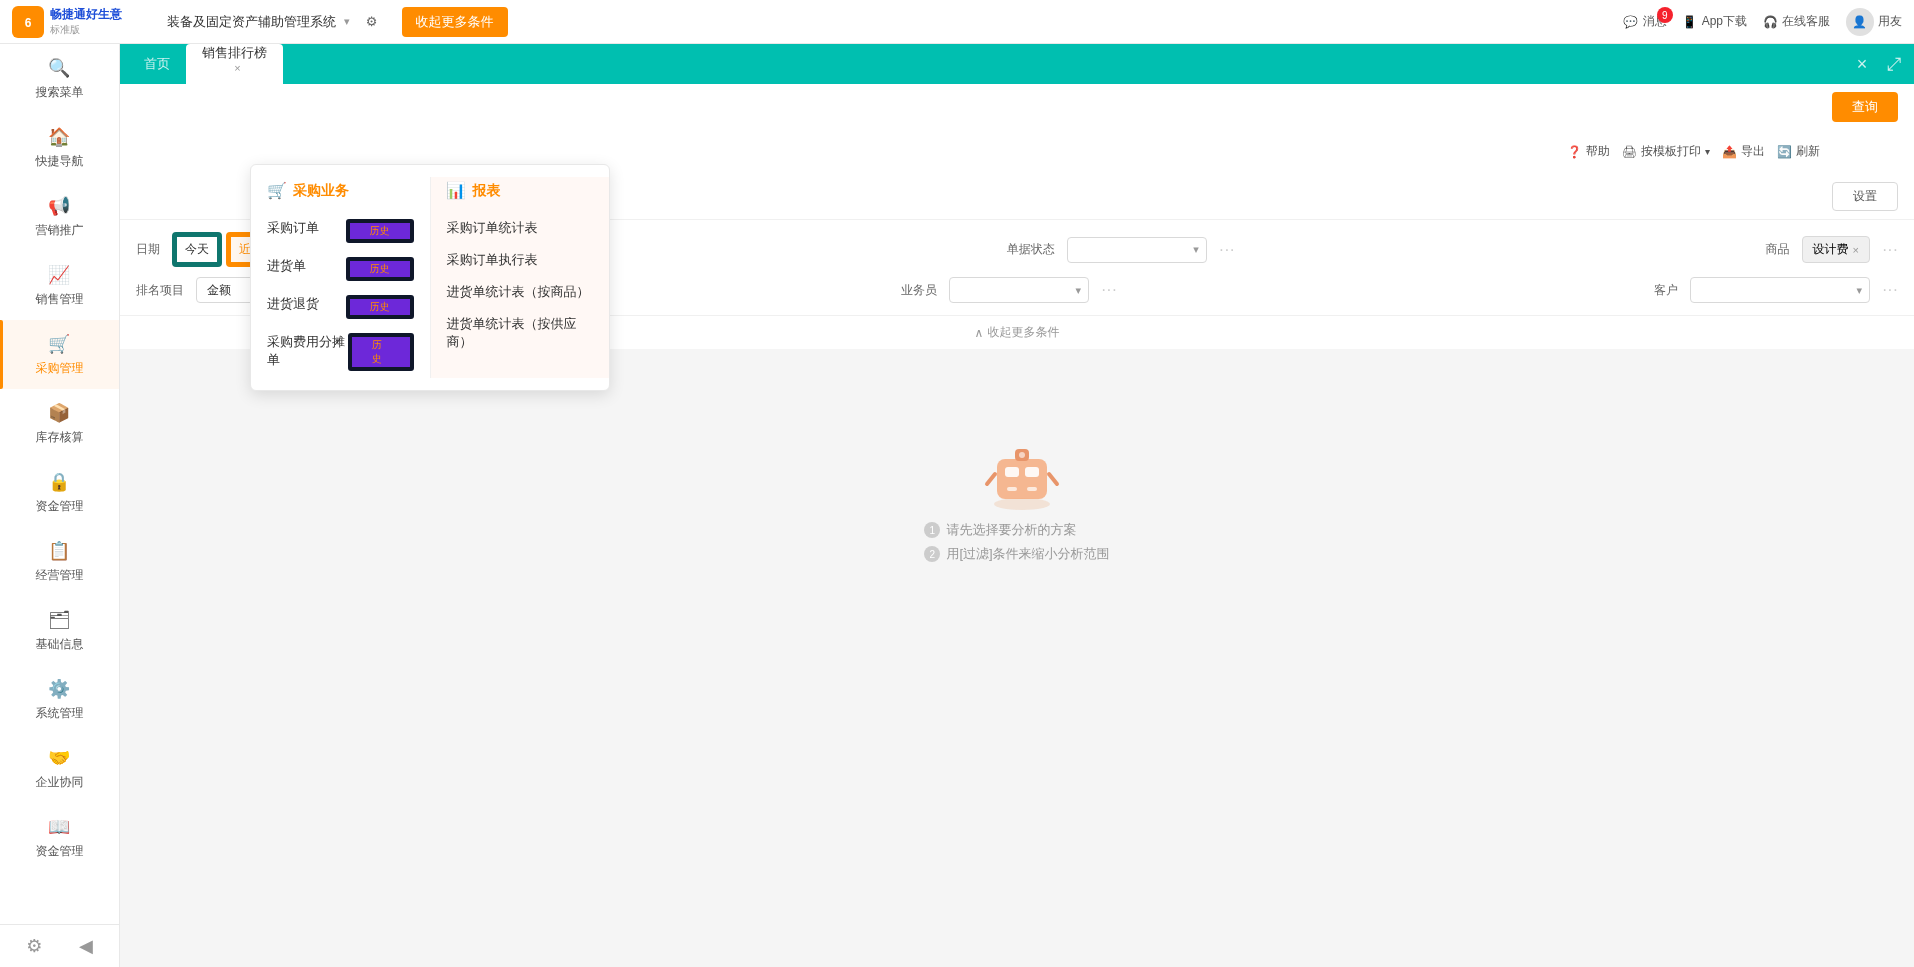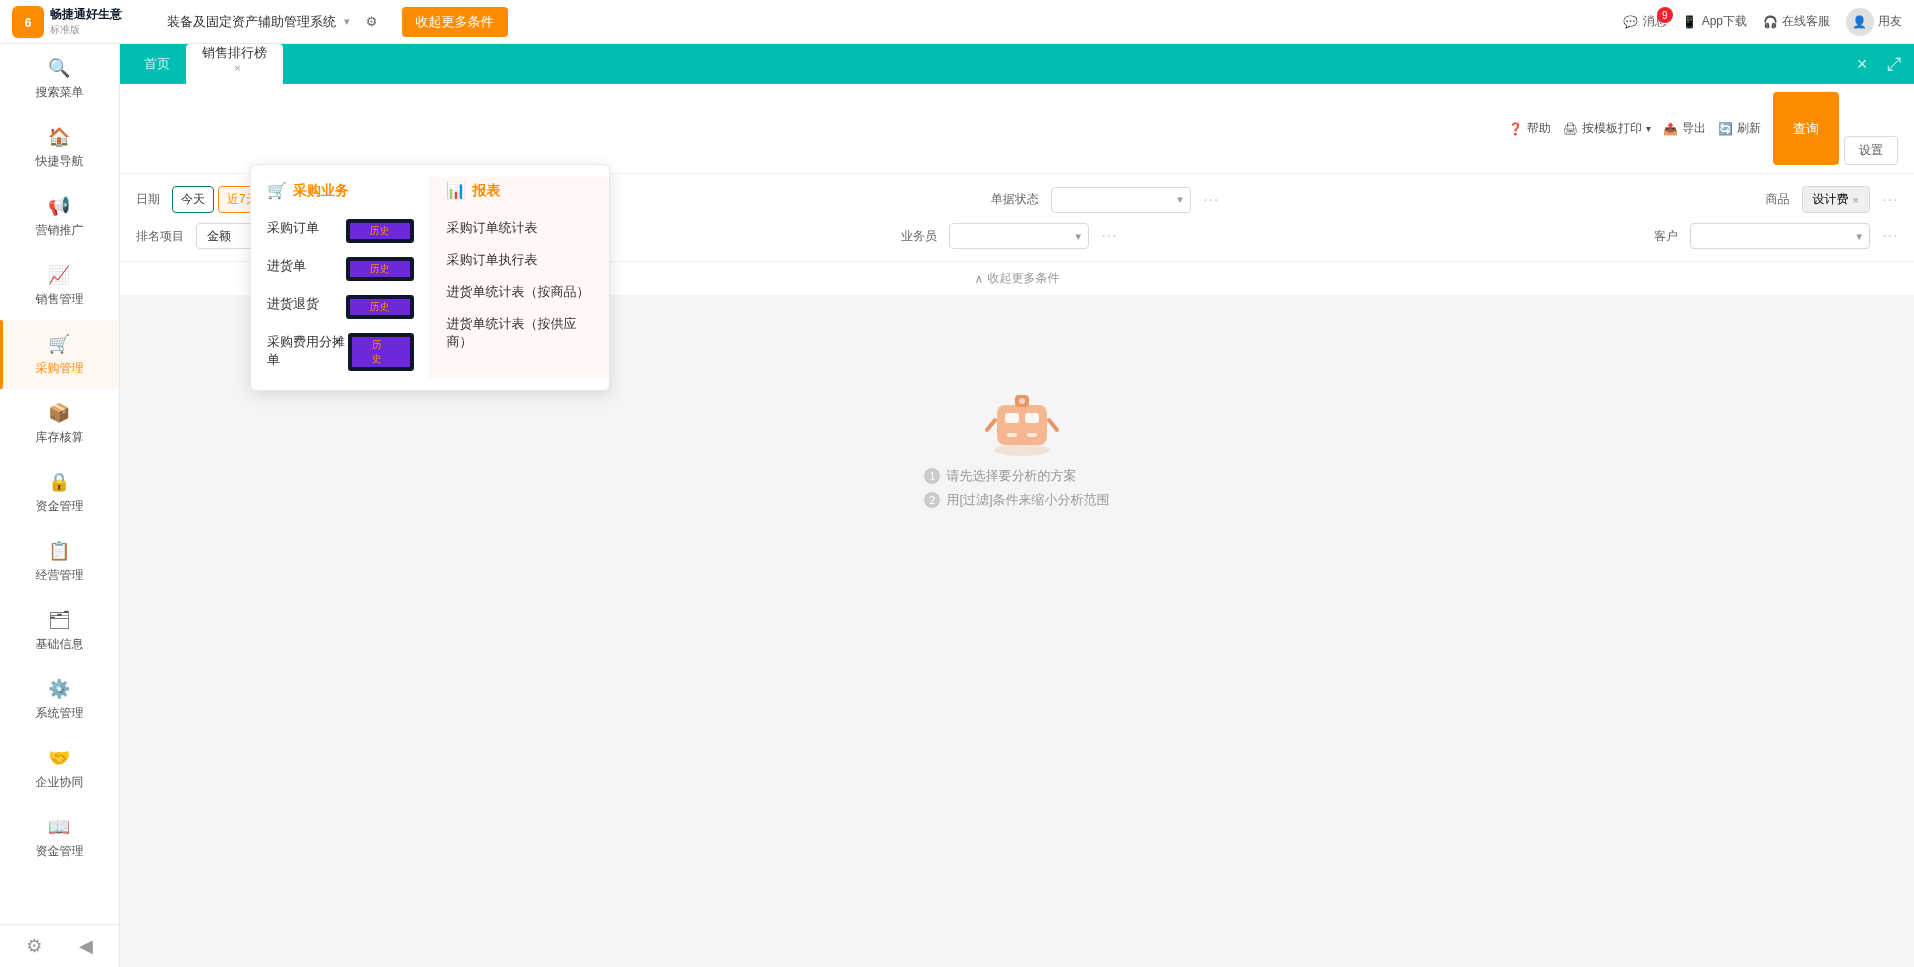--- a/index.html
+++ b/index.html
@@ -265,21 +265,21 @@
       color: #ccc;
       font-size: 16px;
       cursor: pointer;
     }
     .date-range {
       display: flex;
       align-items: center;
       gap: 4px;
     }
     .date-btn {
-      border: 1px solid #0f766e;
+      border: 5px solid #0f766e;
       border-radius: 4px;
       padding: 4px 8px;
       font-size: 12px;
       background: #fff;
       cursor: pointer;
       color: #333;
     }
     .date-btn.active {
       background: #fff7f0;
       border-color: #ff8c00;
@@ -425,21 +425,21 @@
 
 <div class="top-header">
   <div class="logo-area">
     <div class="logo-icon">
       <svg width="20" height="20" viewBox="0 0 20 20" fill="none">
         <circle cx="10" cy="10" r="9" fill="#ff8c00"></circle>
         <text x="10" y="15" text-anchor="middle" fill="white" font-size="12" font-weight="bold">6</text>
       </svg>
     </div>
     <div>
-      <div style="font-size:12px;color:#0f172a;font-weight:bold;">畅捷通好生意</div>
+      <div style="font-size:12px;color:#1d4ed8;font-weight:bold;">畅捷通好生意</div>
       <div style="font-size:10px;color:#999;">标准版</div>
     </div>
   </div>
 
   <div class="system-title-area">
     <span style="font-size:13px;color:#333;margin-left:23px;">装备及固定资产辅助管理系统</span>
     <span class="title-arrow">▾</span>
     <div class="gear-btn">⚙</div>
     <button class="trial-btn">收起更多条件</button>
   </div>
@@ -556,21 +556,21 @@
           <span style="font-size:10px;">▾</span>
         </div>
         <div class="tool-btn">
           <span>📤</span>
           <span>导出</span>
         </div>
         <div class="tool-btn">
           <span>🔄</span>
           <span>刷新</span>
         </div>
-        <div style="display:flex;flex-direction:row;gap:5px;">
+        <div style="display:flex;flex-direction:column;gap:16px;">
           <button class="query-btn">查询</button>
           <button class="set-btn">设置</button>
         </div>
       </div>
 
       <div class="filter-section">
 
         <div class="filter-row">
           <span class="filter-label">日期</span>
           <div class="date-range">

